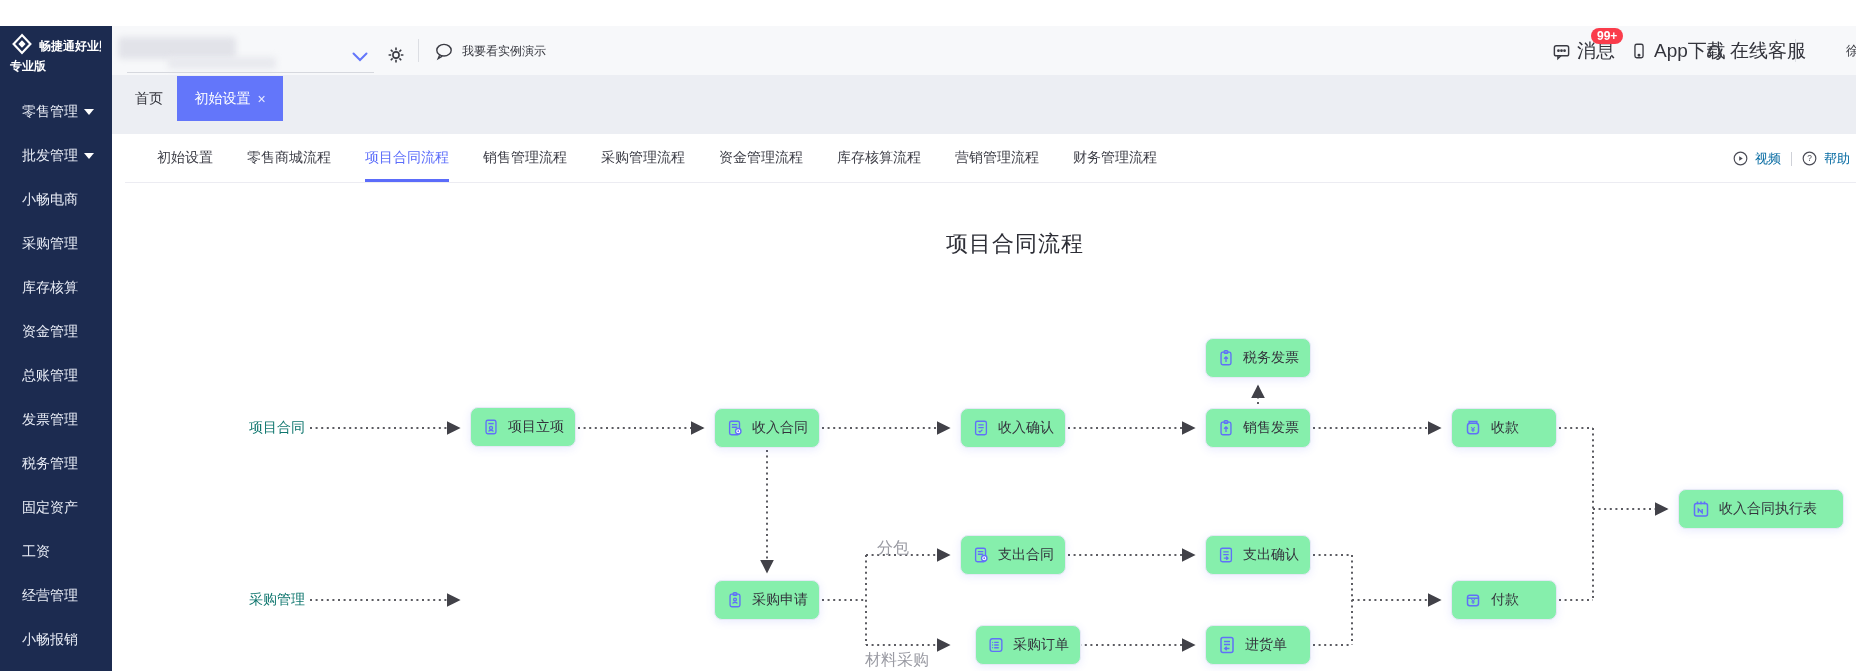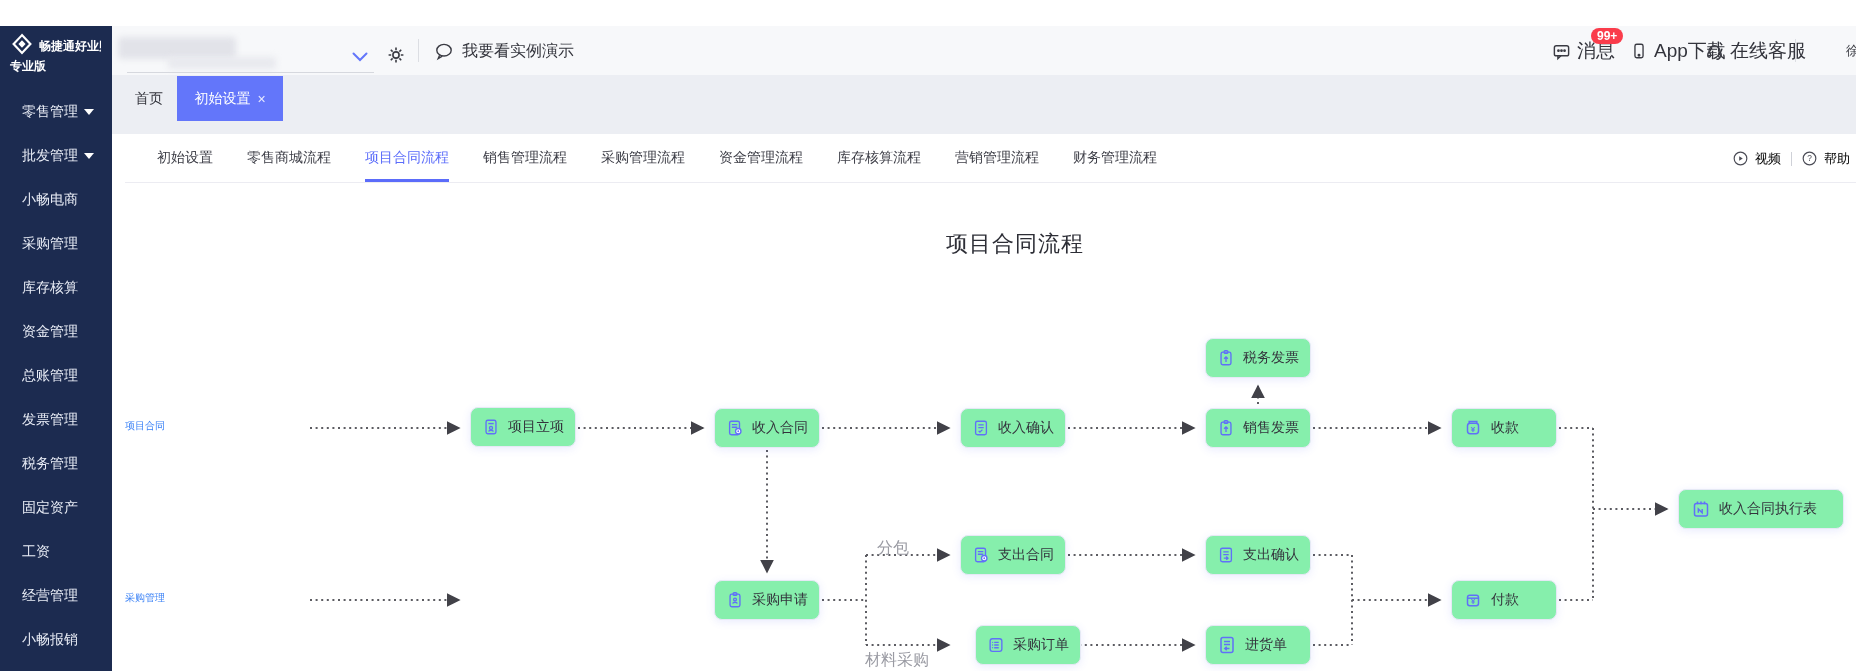--- a/index.html
+++ b/index.html
@@ -21,44 +21,44 @@
   .caret-down { display:inline-block; width:0; height:0; border-left:5px solid transparent; border-right:5px solid transparent; border-top:6px solid #ffffff; margin-left:6px; vertical-align:middle; }
 
   
   .header { position:absolute; left:112px; top:26px; width:1744px; height:49px; background:#f7f8fa; }
   .blur1 { position:absolute; left:6px; top:11px; width:118px; height:22px; background:#e2e3e9; border-radius:4px; filter:blur(3px); }
   .blur2 { position:absolute; left:56px; top:31px; width:108px; height:12px; background:#e8e9ee; border-radius:3px; filter:blur(3px); }
   .select-underline { position:absolute; left:15px; top:46px; width:247px; height:1px; background:#d6d8de; }
   .chevron { position:absolute; left:240px; top:22px; }
   .gear { position:absolute; left:274px; top:19px; }
   .hdr-divider { position:absolute; top:13px; width:1px; height:23px; background:#dcdee3; }
-  .demo { position:absolute; left:322px; top:12px; display:flex; align-items:center; gap:8px; font-size:16px; color:#33343c; height:26px; cursor:pointer; }
+  .demo { position:absolute; left:322px; top:12px; display:flex; align-items:center; gap:8px; font-size:12px; color:#33343c; height:26px; cursor:pointer; }
   .hdr-right-item { position:absolute; top:12px; display:flex; align-items:center; gap:6px; font-size:19px; color:#33343c; height:26px; cursor:pointer; }
   .badge { position:absolute; left:1479px; top:2px; background:#fa3c4b; color:#fff; font-size:12px; font-weight:bold; height:16px; line-height:16px; padding:0 6px; border-radius:9px; }
   .user-name { position:absolute; left:1734px; top:16px; font-size:13px; color:#33343c; width:122px; white-space:nowrap; overflow:hidden; }
 
   
   .wintabs { position:absolute; left:112px; top:75px; width:1744px; height:59px; background:#eceef3; }
   .tab-home { position:absolute; left:8px; top:1px; width:58px; height:45px; line-height:45px; text-align:center; font-size:14px; color:#33343c; cursor:pointer; }
   .tab-active { position:absolute; left:65px; top:1px; width:106px; height:45px; background:#6376fa; color:#fff; font-size:14px; display:flex; align-items:center; justify-content:center; gap:7px; cursor:pointer; }
   .tab-close { font-size:14px; color:#e7eaff; cursor:pointer; }
 
   
   .panel { position:absolute; left:125px; top:134px; width:1731px; height:537px; background:#fff; border-top-left-radius:10px; }
   .tabstrip { position:absolute; left:0; top:0; width:1731px; height:49px; border-bottom:1px solid #ececf2; display:flex; align-items:stretch; padding-left:32px; gap:34px; }
   .tabstrip .tab { font-size:14px; color:#3c3d46; line-height:46px; cursor:pointer; white-space:nowrap; }
   .tabstrip .tab.active { color:#5b6cfa; border-bottom:3px solid #5b6cfa; }
-  .strip-right { position:absolute; right:6px; top:0; height:49px; display:flex; align-items:center; gap:7px; font-size:13px; color:#000000; }
+  .strip-right { position:absolute; right:6px; top:0; height:49px; display:flex; align-items:center; gap:7px; font-size:13px; color:#0369a1; }
   .strip-right .vdiv { width:1px; height:14px; background:#cfd1d8; margin:0 3px; }
   .strip-right span { cursor:pointer; }
 
   
   .canvas { position:absolute; left:0; top:49px; width:1731px; height:488px; }
   .flow-title { position:absolute; left:890px; top:46px; transform:translateX(-50%); font-size:22px; color:#2d2e36; font-weight:500; letter-spacing:1px; }
-  .row-label { position:absolute; left:0; width:180px; font-size:10px; color:#3b82f6; font-weight:500; }
+  .row-label { position:absolute; left:0; width:180px; text-align:right; font-size:14px; color:#0f766e; font-weight:500; }
   .edge-label { position:absolute; font-size:16px; color:#9a9ba3; }
   .node { position:absolute; width:106px; height:40px; background:#86efac; border:1px solid #e6e9f5; border-radius:8px; box-shadow:0 2px 8px rgba(95,110,245,.13); display:flex; align-items:center; gap:8px; padding:0 11px; cursor:pointer; }
   .node .lbl { font-size:14px; color:#33343c; white-space:nowrap; }
   .node.wide { width:166px; padding:0 12px; }
   .flow-svg { position:absolute; left:0; top:0; }
 </style>
 </head>
 <body>
 
 <div class="page">

